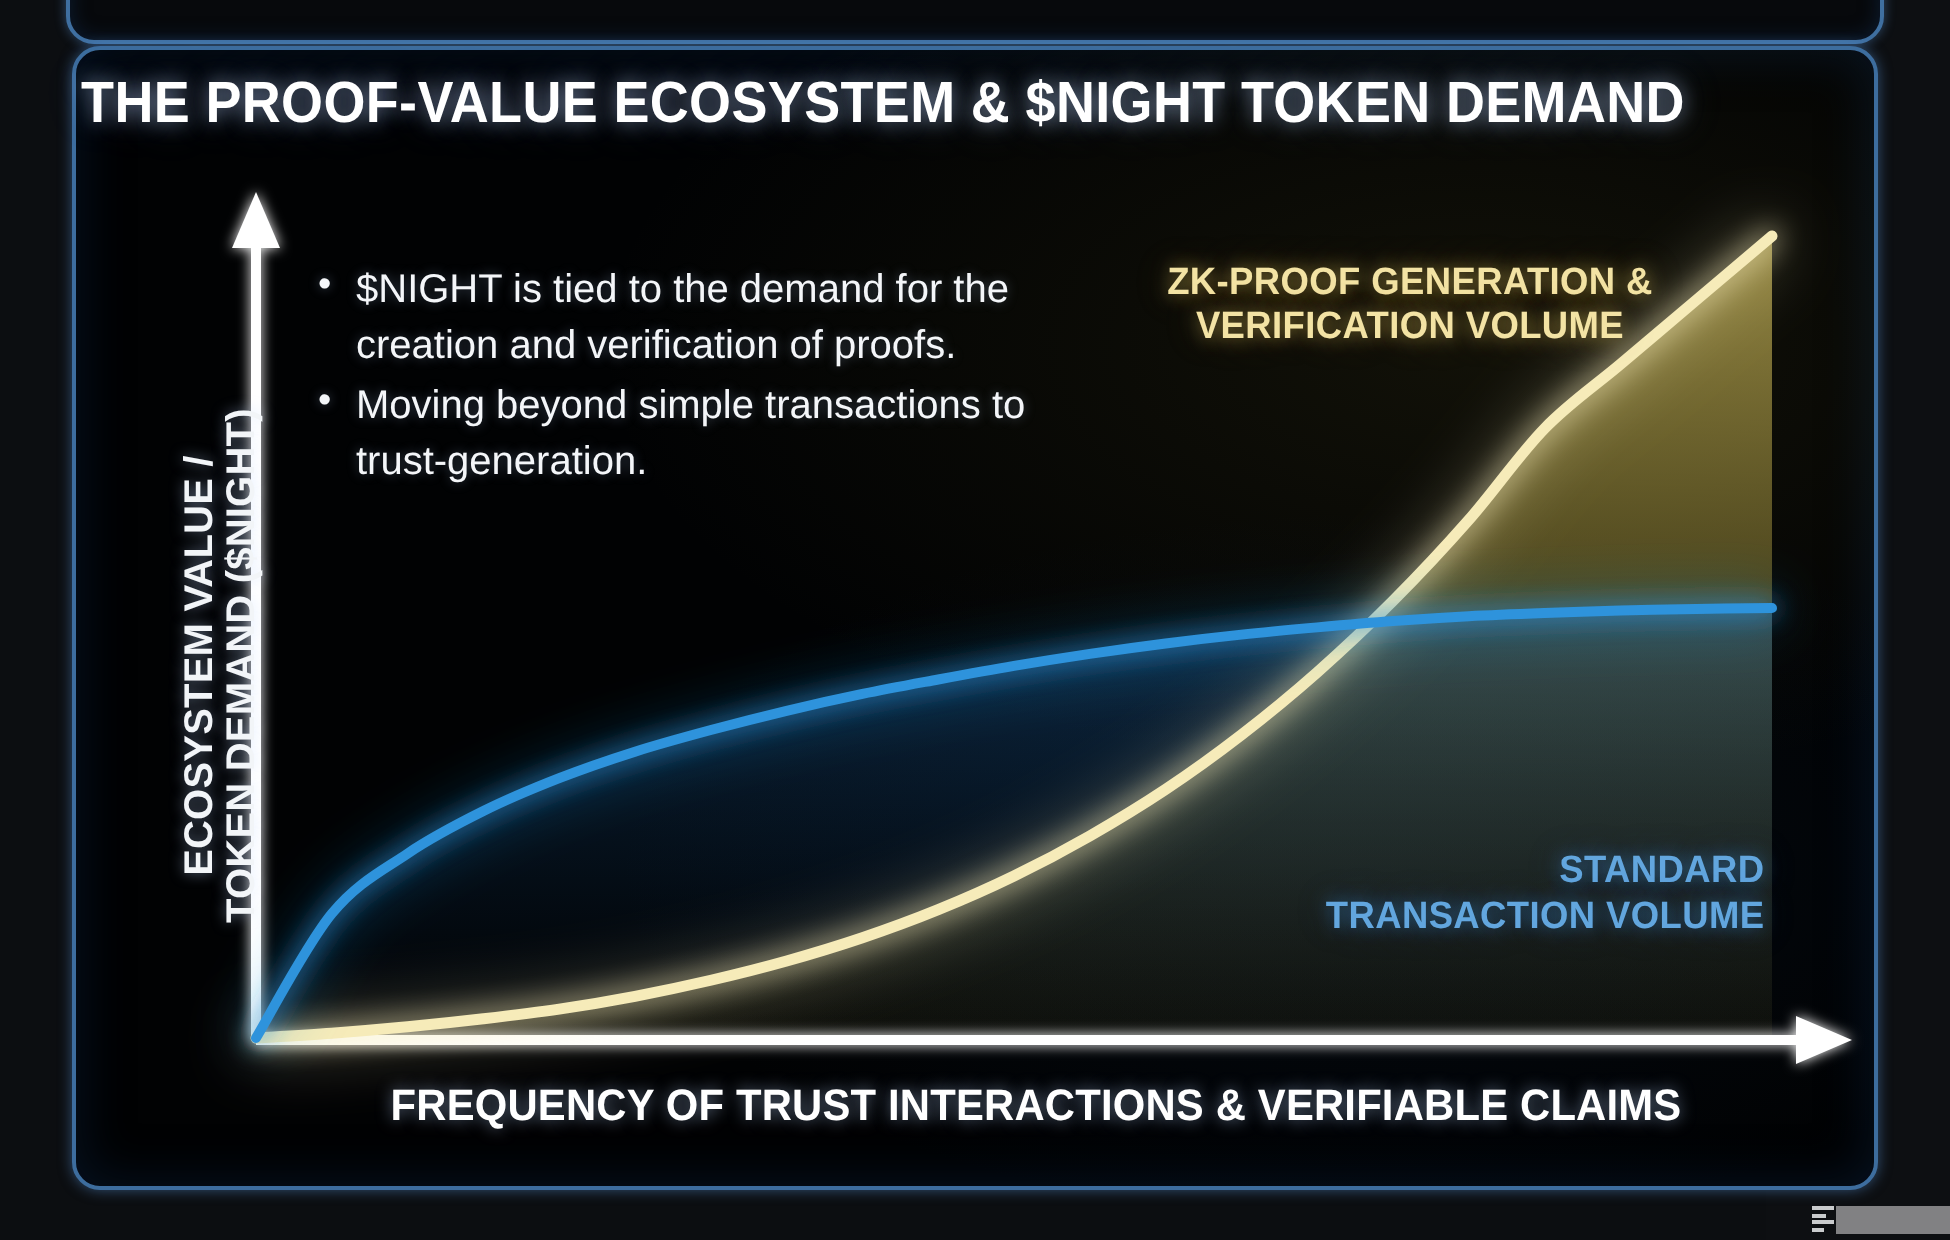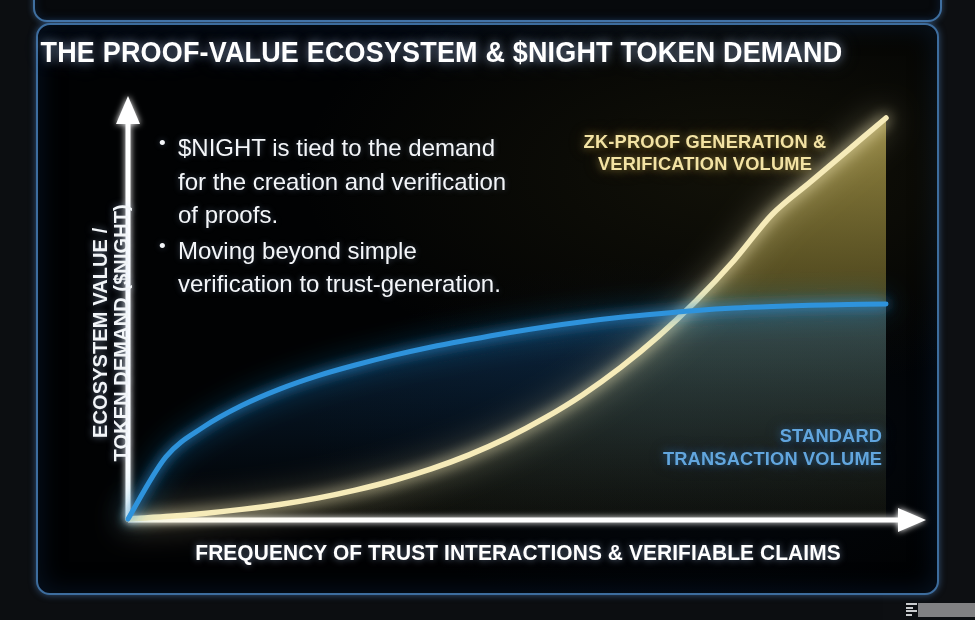--- a/index.html
+++ b/index.html
@@ -117,21 +117,21 @@
     white-space: nowrap;
   }
 
   
   .bullets {
     position: absolute;
     left: 157px;
     top: 131px;
     width: 370px;
     color: #f4f6f9;
-    font-size: 24px;
+    font-size: 20px;
     line-height: 1.40;
     text-shadow: 0 0 6px rgba(170,195,235,.35);
   }
   .bullets ul {
     margin: 0;
     padding: 0 0 0 21px;
     list-style: none;
   }
   .bullets li {
     position: relative;
@@ -279,21 +279,21 @@
   <div class="y-axis-label">
     <span>ECOSYSTEM VALUE /</span>
     <span class="l2">TOKEN DEMAND ($NIGHT)</span>
   </div>
 
   <div class="x-axis-label">FREQUENCY OF TRUST INTERACTIONS &amp; VERIFIABLE CLAIMS</div>
 
   <div class="bullets">
     <ul>
       <li>$NIGHT is tied to the demand for the creation and verification of proofs.</li>
-      <li>Moving beyond simple verification to trust-generation.</li>
+      <li>Moving beyond simple transactions to trust-generation.</li>
     </ul>
   </div>
 
   <div class="label-gold">
     <span>ZK-PROOF GENERATION &amp;</span><br>
     <span>VERIFICATION VOLUME</span>
   </div>
 
   <div class="label-blue">
     <span class="l1">STANDARD</span>

